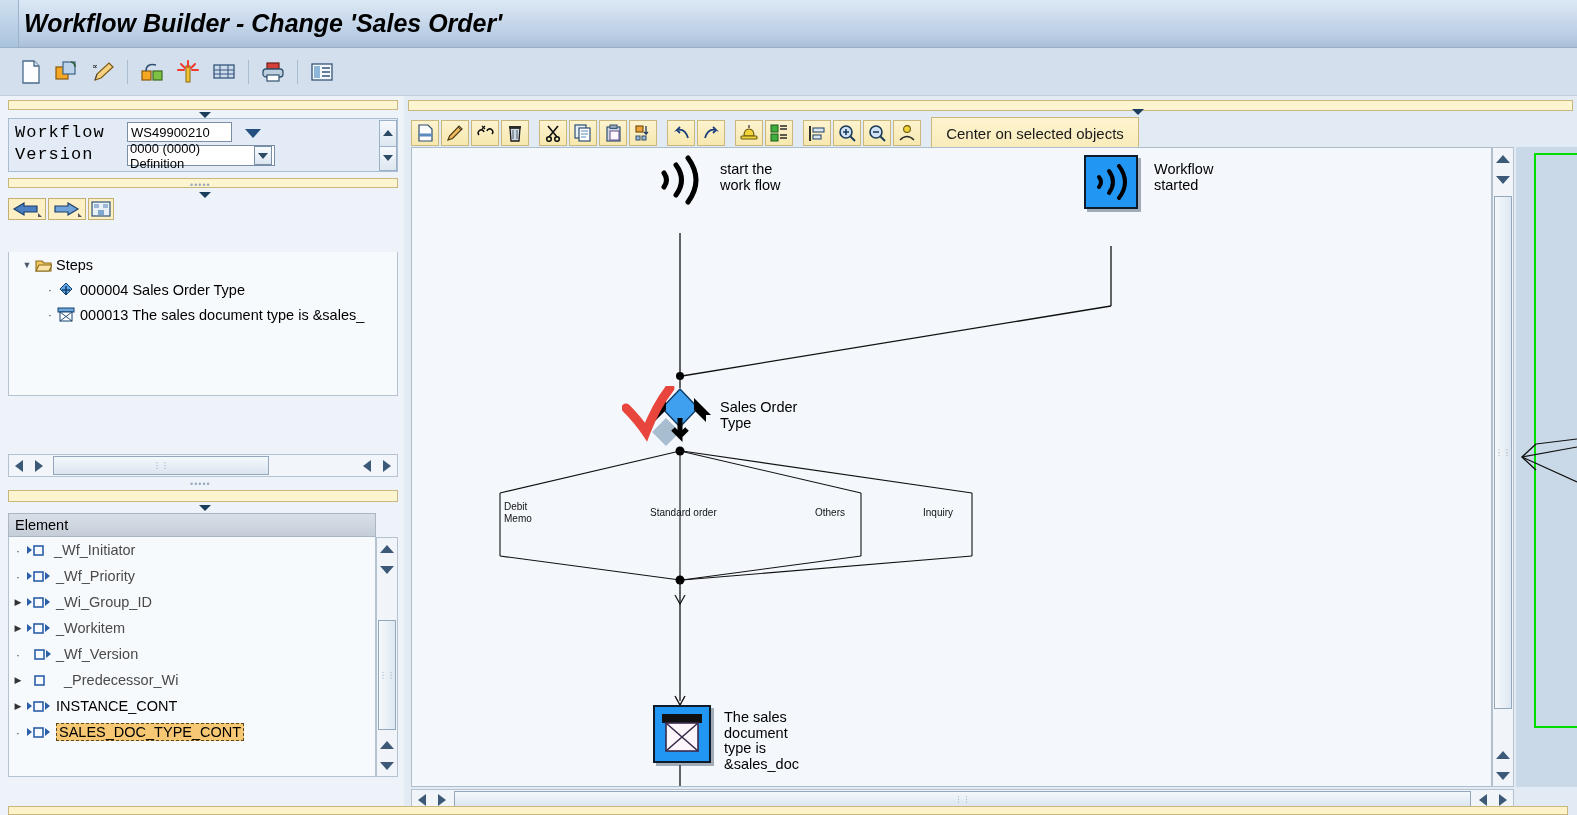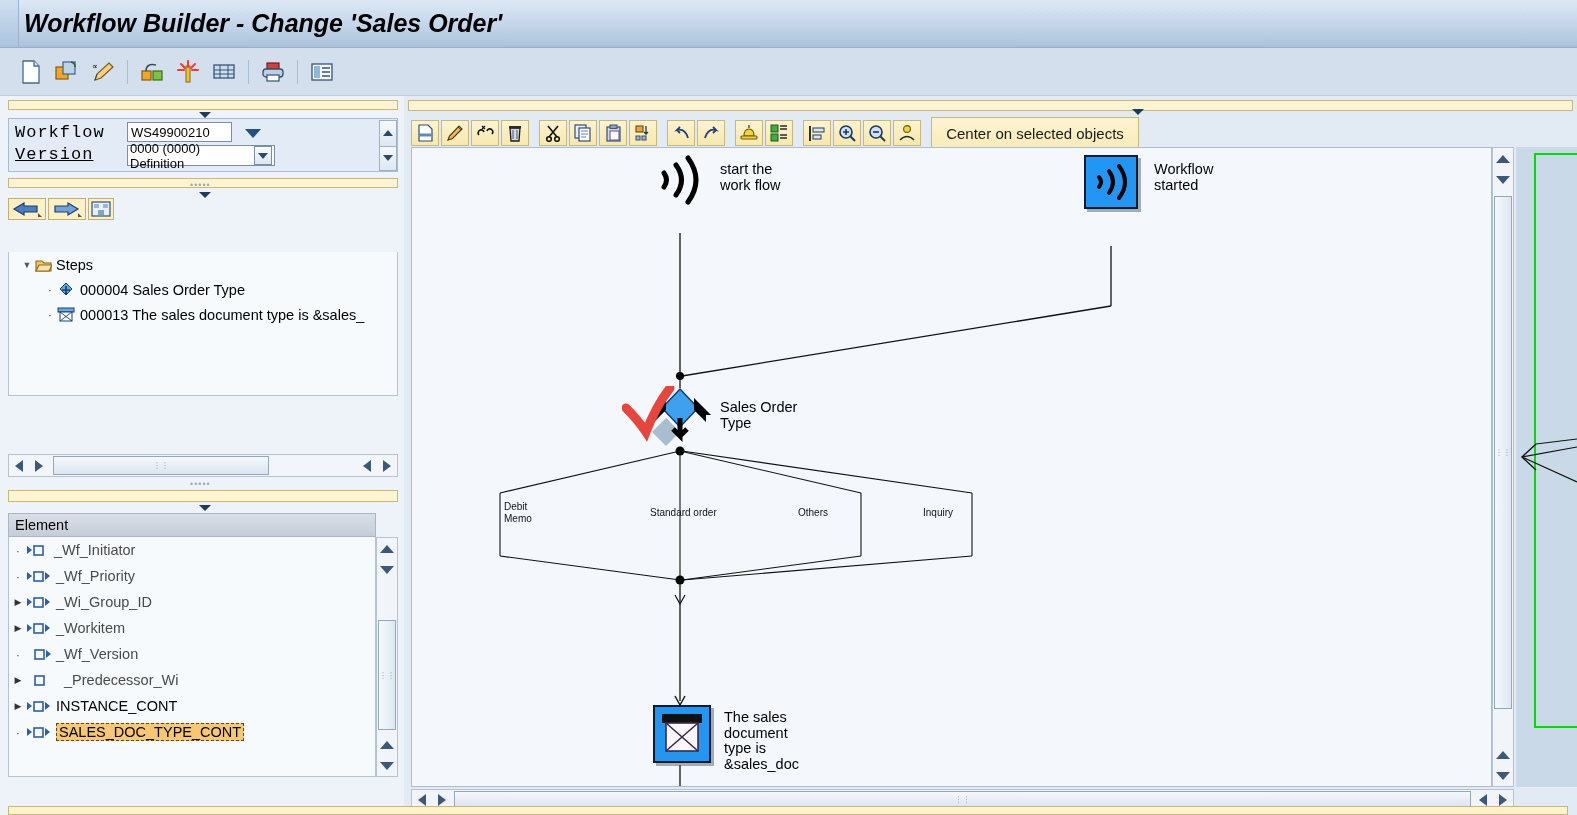--- a/index.html
+++ b/index.html
@@ -431,21 +431,21 @@
   <div class="leftcol">
 
     <div class="tabstrip-top"></div>
     <div class="drop-caret" style="left:199px; top:16px;"></div>
 
     <div class="wfbox">
       <div class="wflabel" style="left:6px; top:4px;">Workflow</div>
       <input class="wfinput" style="left: 118px; top: 3px; width: 105px; height: 20px;" value="WS49900210">
       <div class="wf-caret" style="left:236px; top:10px;"></div>
 
-      <div class="wflabel" style="left:6px; top:26px;text-decoration:underline;">Version</div>
+      <div class="wflabel" style="left:6px; top:26px;">Version</div>
       <div class="versel" style="left:118px; top:26px; width:148px; height:21px; display:flex; align-items:center;">
         <span style="flex:1;">0000 (0000) Definition</span>
         <span style="display:inline-block;width:16px;height:17px;background:linear-gradient(to bottom,#f8fbfe,#dbe6f0);border:1px solid #7a8fa6;display:flex;align-items:center;justify-content:center;">
             <span class="tri-dn"></span>
           </span>
       </div>
 
       <div class="spin-col" style="left:370px; top:1px; width:18px; height:51px;">
         <div class="spin-btn">
             <span class="tri-up"></span>
@@ -844,21 +844,21 @@
           </g>
           <path d="M4 22 Q16 34 24 46 Q34 20 48 2" fill="none" stroke="#e8453c" stroke-width="9" stroke-linecap="round"></path>
         </svg>
       </div>
       <div class="node-label" style="left:308px; top:252px;">Sales Order
 Type</div>
 
       <div class="branch-label" style="left:92px; top:353px;">Debit
 Memo</div>
       <div class="branch-label" style="left:238px; top:359px;">Standard order</div>
-      <div class="branch-label" style="left:386px; top:359px;">Others</div>
+      <div class="branch-label" style="left:403px; top:359px;">Others</div>
       <div class="branch-label" style="left:511px; top:359px;">Inquiry</div>
 
       <div class="sqnode" style="left:241px; top:557px; width:58px; height:58px; background:#2196f3;">
         <svg width="46" height="46" viewBox="0 0 46 46">
           <rect x="3" y="3" width="40" height="9" fill="#111"></rect>
           <rect x="7" y="12" width="32" height="28" fill="#fdf6fb" stroke="#3a2a4a" stroke-width="1.6"></rect>
           <path d="M7 12 L39 40 M39 12 L7 40" stroke="#3a2a4a" stroke-width="1.6" fill="none"></path>
         </svg>
       </div>
       <div class="node-label" style="left:312px; top:562px;">The sales

